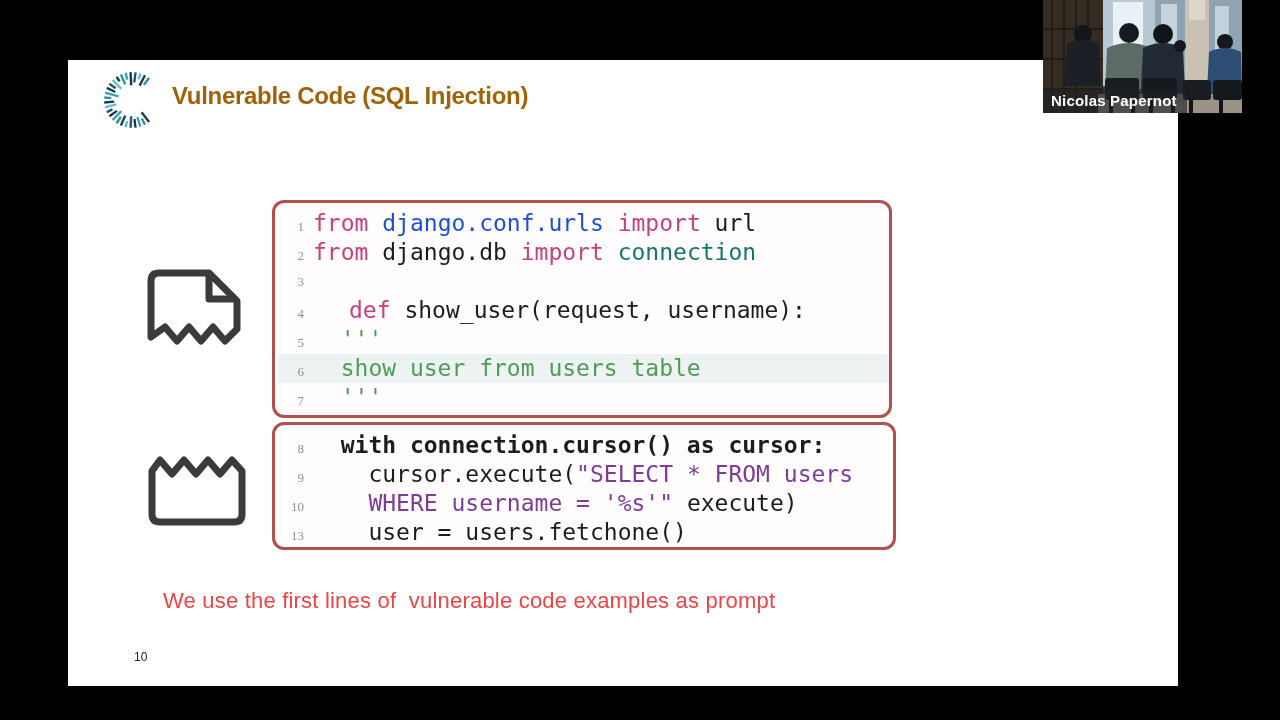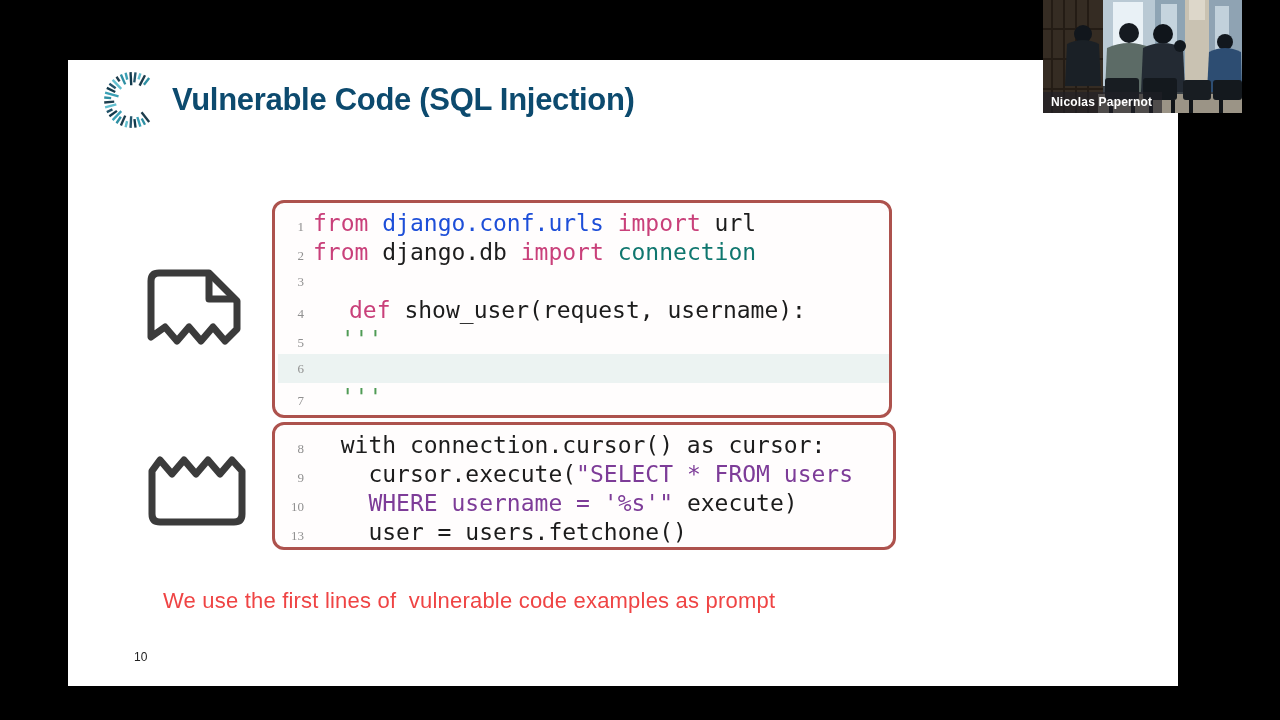--- a/index.html
+++ b/index.html
@@ -2,22 +2,22 @@
 <html><head>
 <meta charset="utf-8">
 <style>
   html,body{margin:0;padding:0;background:#000;}
   .stage{position:relative;width:1280px;height:720px;background:#000;overflow:hidden;
          font-family:"Liberation Sans",sans-serif;}
   
   .slide{position:absolute;left:68px;top:60px;width:1110px;height:626px;background:#ffffff;}
   .slide-header{position:absolute;left:0;top:0;width:100%;height:80px;}
   .logo{position:absolute;left:33px;top:9px;width:62px;height:62px;}
-  .slide-title{position:absolute;left:104px;top:22px;margin:0;font-size:31px;font-weight:800;
-               color:#0c4a6e;letter-spacing:-0.3px;white-space:nowrap;}
+  .slide-title{position:absolute;left:104px;top:22px;margin:0;font-size:24px;font-weight:800;
+               color:#a16207;letter-spacing:-0.3px;white-space:nowrap;}
   
   .code-box{position:absolute;box-sizing:border-box;border:3px solid #ad524d;border-radius:12px;
             background:#fffdfd;padding:6px 0 0 3px;overflow:hidden;}
   .box1{left:204px;top:140px;width:620px;height:218px;}
   .box2{left:204px;top:362px;width:624px;height:128px;}
   .code-line{display:flex;align-items:baseline;height:29px;line-height:29px;}
   .code-line.hl{background:#ecf3f2;}
   .ln{width:26px;padding-right:9px;text-align:right;font-family:"Liberation Serif",serif;
       font-size:13px;color:#909090;flex:none;}
   .code-text{font-family:"DejaVu Sans Mono",monospace;font-size:23px;white-space:pre;}
@@ -25,21 +25,21 @@
   .torn-top{position:absolute;left:77px;top:207px;width:104px;height:86px;}
   .torn-bottom{position:absolute;left:79px;top:395px;width:100px;height:72px;}
   
   .caption{position:absolute;left:95px;top:528px;width:950px;font-size:22px;color:#ef4444;
            letter-spacing:0.2px;white-space:pre-wrap;}
   .page-number{position:absolute;left:66px;top:590px;font-size:12px;color:#222;}
   
   .webcam{position:absolute;left:1043px;top:0;width:199px;height:113px;background:#222;overflow:hidden;}
   .webcam svg{display:block;}
   .name-label{position:absolute;left:0;bottom:0;background:rgba(32,32,38,0.62);color:#fff;
-              font-size:12px;font-weight:700;padding:3px 10px 4px 8px;letter-spacing:0.2px;}
+              font-size:15px;font-weight:700;padding:3px 10px 4px 8px;letter-spacing:0.2px;}
 </style>
 </head>
 <body>
 
 <div class="stage">
 
   <div class="slide">
 
     <div class="slide-header">
       <svg class="logo" id="logo-svg" viewBox="0 0 60 60">
@@ -98,30 +98,31 @@
         <div class="code-line">
           <span class="ln" style="color: rgb(144, 144, 144);">4</span>
           <span class="code-text"><span style="color: rgb(201, 64, 122); margin-left: 36px;">def</span><span style="color: rgb(28, 28, 28);"> show_user(request, username):</span></span>
         </div>
         <div class="code-line">
           <span class="ln" style="color: rgb(144, 144, 144);">5</span>
           <span class="code-text"><span style="color: rgb(79, 155, 85);">  '''</span></span>
         </div>
         <div class="code-line hl" style="background: rgb(236, 243, 242);">
           <span class="ln" style="color: rgb(144, 144, 144);">6</span>
+          <span class="code-text"><span style="color: rgb(79, 155, 85);">  show user from users table</span></span>
         </div>
         <div class="code-line">
           <span class="ln" style="color: rgb(144, 144, 144);">7</span>
           <span class="code-text"><span style="color: rgb(79, 155, 85);">  '''</span></span>
         </div>
       </div>
     <div class="code-box box2" id="box2" style="border-color: rgb(173, 82, 77);">
         <div class="code-line">
           <span class="ln" style="color: rgb(144, 144, 144);">8</span>
-          <span class="code-text"><span style="color: rgb(28, 28, 28);">  with connection.cursor() as cursor:</span></span>
+          <span class="code-text"><span style="color: rgb(28, 28, 28); font-weight: bold;">  with connection.cursor() as cursor:</span></span>
         </div>
         <div class="code-line">
           <span class="ln" style="color: rgb(144, 144, 144);">9</span>
           <span class="code-text"><span style="color: rgb(28, 28, 28);">    cursor.execute(</span><span style="color: rgb(125, 60, 152);">"SELECT * FROM users</span></span>
         </div>
         <div class="code-line">
           <span class="ln" style="color: rgb(144, 144, 144);">10</span>
           <span class="code-text"><span style="color: rgb(28, 28, 28);">    </span><span style="color: rgb(125, 60, 152);">WHERE username = '%s'"</span><span style="color: rgb(28, 28, 28);"> execute)</span></span>
         </div>
         <div class="code-line">

